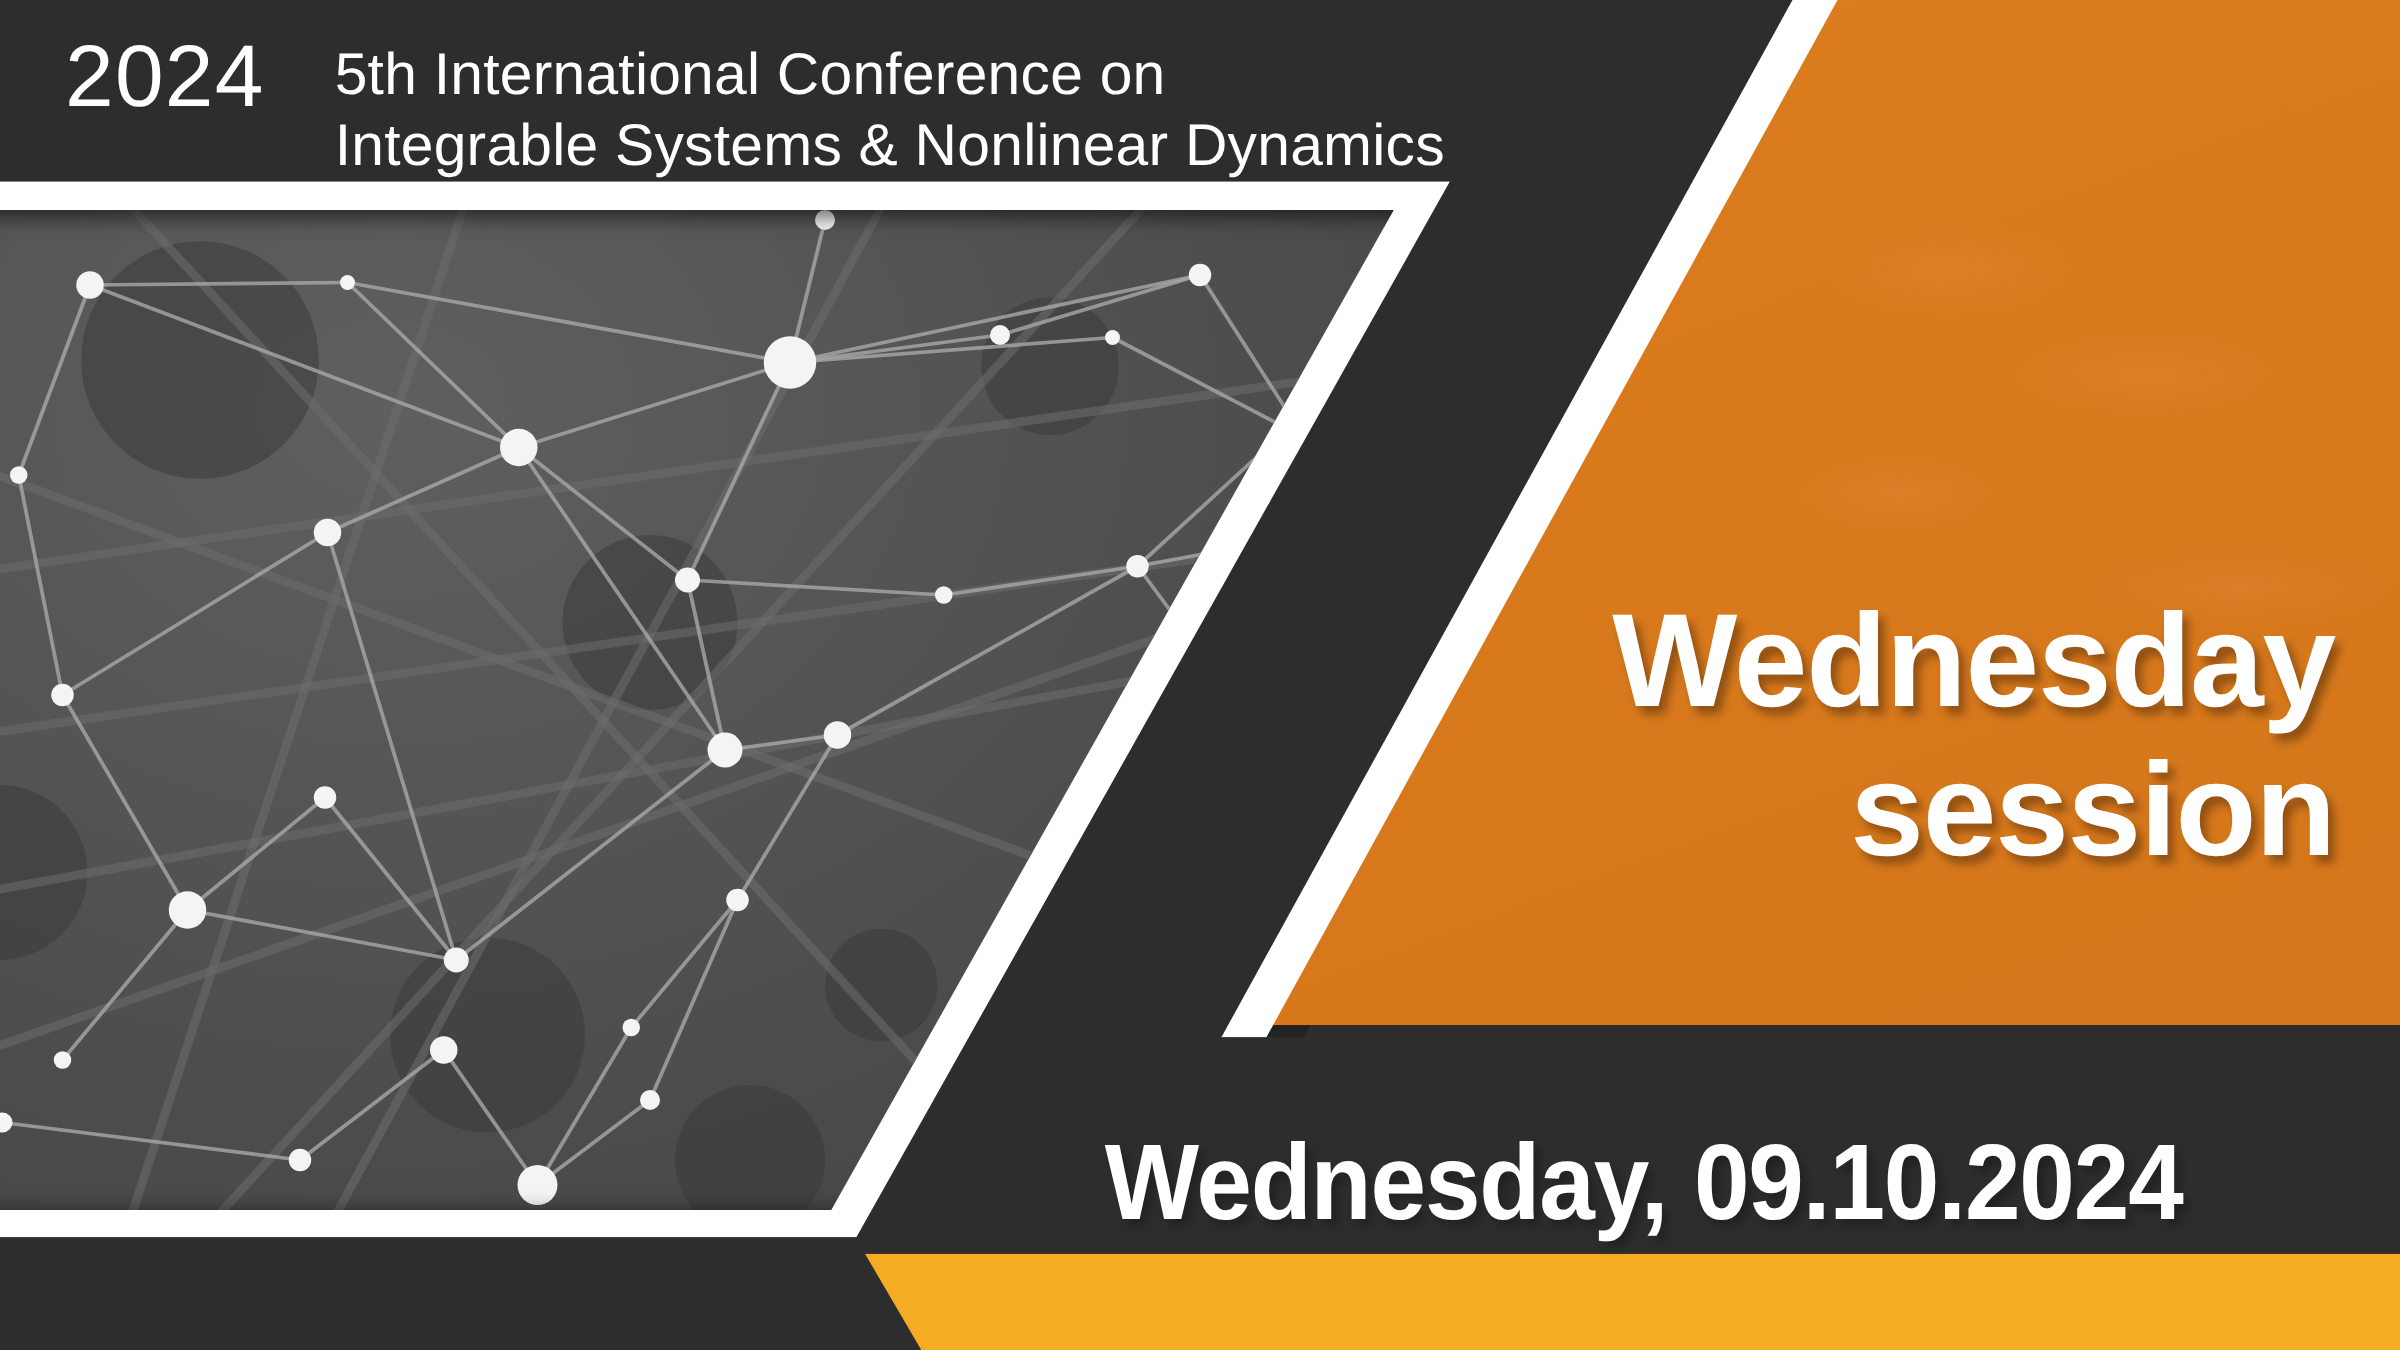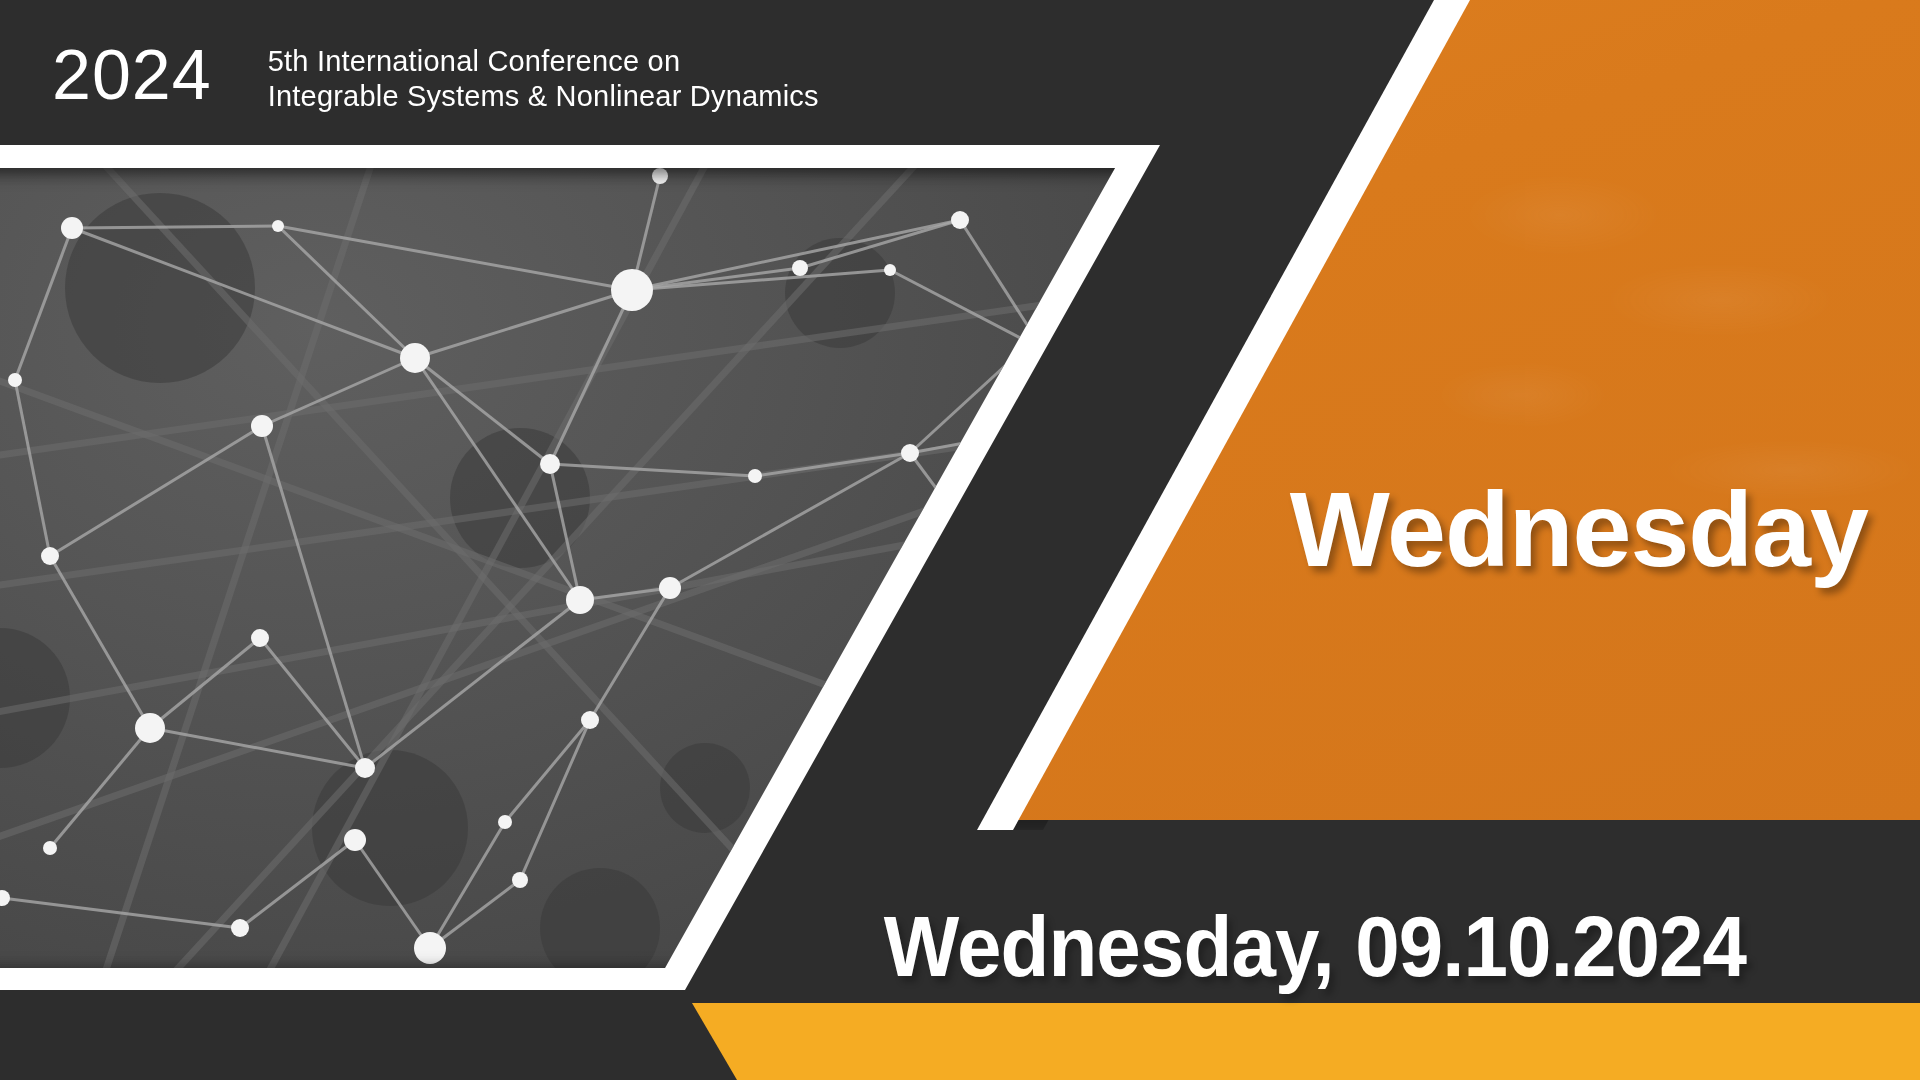--- a/index.html
+++ b/index.html
@@ -125,40 +125,40 @@
   }
 
   
   .header {
     position: absolute;
     left: 0; top: 0;
     height: 145px;
     width: 1460px;
     display: flex;
     align-items: flex-start;
-    padding-top: 28px;
+    padding-top: 14px;
     box-sizing: border-box;
     pointer-events: none;
   }
   .year {
     color: #ffffff;
     font-size: 70px;
     font-weight: 300;
     line-height: 1;
     letter-spacing: 1px;
     margin-left: 52px;
     margin-top: 12px;
     font-family: "Liberation Sans", sans-serif;
     pointer-events: auto;
   }
   .conf-title {
     color: #ffffff;
     margin-left: 56px;
     margin-top: 16px;
-    font-size: 29px;
+    font-size: 47px;
     font-weight: 300;
     line-height: 1.22;
     letter-spacing: .2px;
     pointer-events: auto;
   }
   .conf-title .l2 { display: block; }
 
   
   .session-title {
     position: absolute;
@@ -308,17 +308,18 @@
   <div class="header">
     <div class="year">2024</div>
     <div class="conf-title">
       <span class="l1">5th International Conference on</span>
       <span class="l2">Integrable Systems &amp; Nonlinear Dynamics</span>
     </div>
   </div>
 
   <div class="session-title">
     <span class="l1">Wednesday</span>
+    <span class="l2">session</span>
   </div>
 
   <div class="date-text">Wednesday, 09.10.2024</div>
 
 </div>
 
 </body></html>

